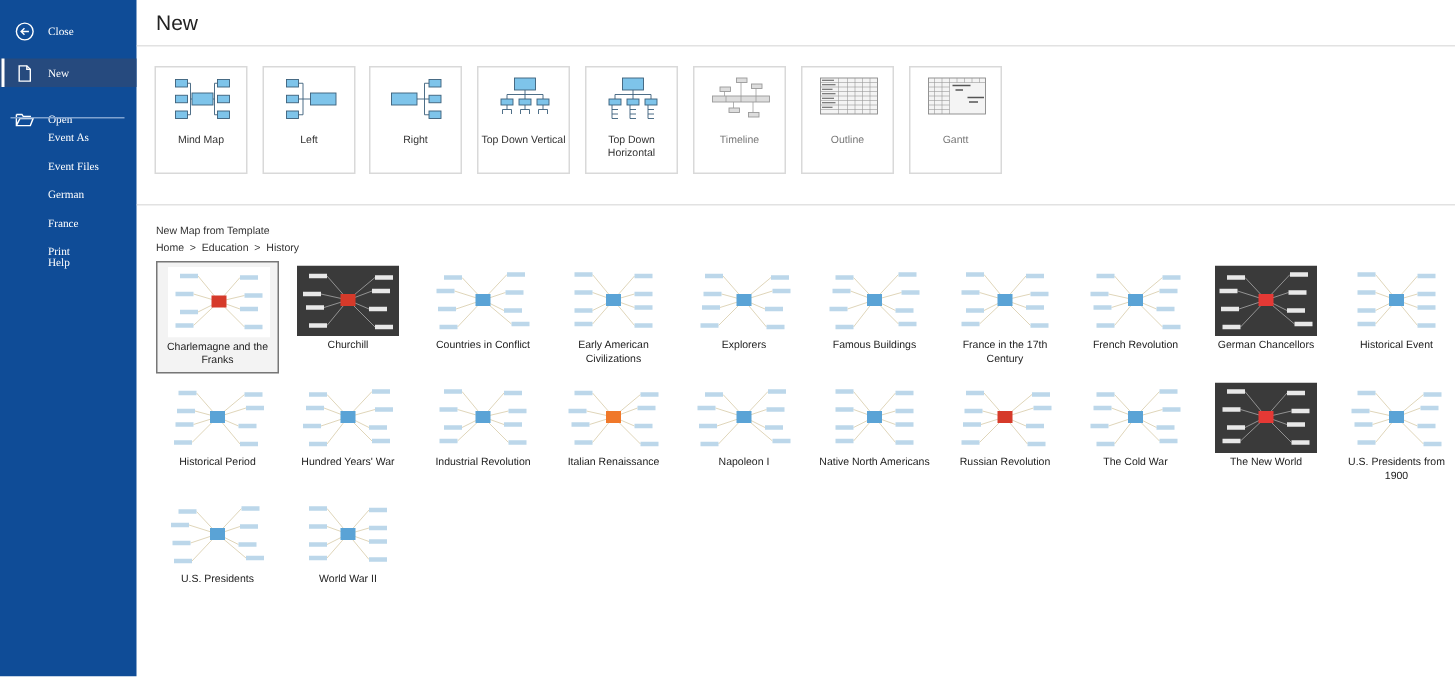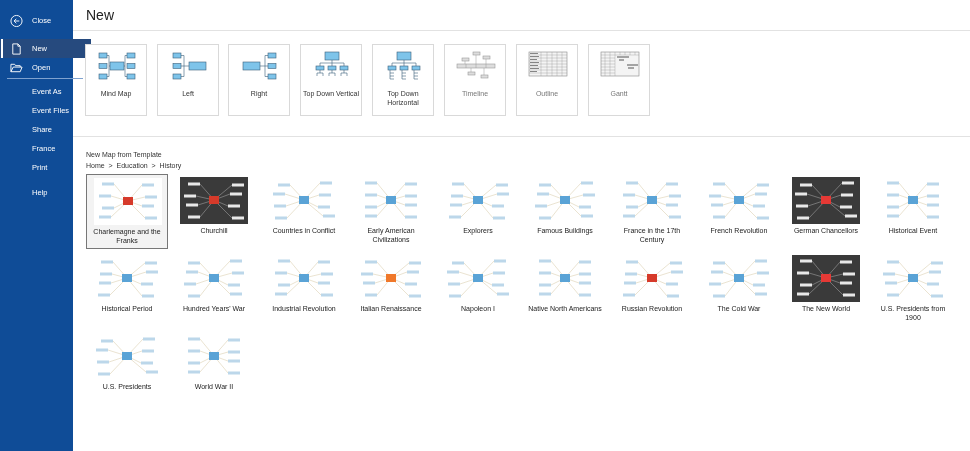--- a/index.html
+++ b/index.html
@@ -1,18 +1,18 @@
 <!DOCTYPE html>
 <html><head>
 <meta charset="utf-8">
 <style>
   * { box-sizing: border-box; margin: 0; padding: 0; }
   html, body { width: 970px; height: 451px; overflow: hidden; background: #fff; font-family: "Liberation Sans", sans-serif; }
   .app { display: flex; width: 970px; height: 451px; }
-  .sidebar { width: 73px; height: 451px; background: #0f4c97; color: #fff; flex-shrink: 0; position: relative; }
+  .sidebar { width: 91px; height: 451px; background: #0f4c97; color: #fff; flex-shrink: 0; position: relative; font-family: Liberation Serif, serif; }
   .side-item { position: absolute; left: 0; width: 91px; height: 19px; display: flex; align-items: center; font-size: 7.5px; color: #fff; cursor: pointer; }
   .side-item .lbl { position: absolute; left: 32px; }
   .side-item .ico { position: absolute; left: 10px; top: 50%; transform: translateY(-50%); width: 13px; height: 13px; }
   .side-item.active { background: #264a7e; }
   .side-item.active::before { content: ""; position: absolute; left: 1px; top: 0; bottom: 0; width: 2px; background: #fff; }
   .side-divider { position: absolute; left: 7px; top: 78px; width: 76px; height: 1px; background: #7fa2cf; }
   .main { flex: 1; position: relative; height: 451px; overflow: hidden; }
   .title { position: absolute; left: 13px; top: 7px; font-size: 14px; color: #222; }
   .hr { position: absolute; left: 0; right: 0; height: 1px; background: #e2e2e2; }
   .blank-card { position: absolute; top: 44px; width: 62px; height: 72px; border: 1px solid #d9d9d9; background: #fff; cursor: pointer; }
@@ -37,43 +37,43 @@
         </svg>
       <span class="lbl">Close</span>
     </div>
     <div class="side-item active" style="top:39px">
       <svg class="ico" viewBox="0 0 14 14">
           <path d="M3 1.5h5.5l2.5 2.5v8.5H3z" fill="none" stroke="#fff" stroke-width="1"></path>
           <path d="M8.5 1.5V4H11" fill="none" stroke="#fff" stroke-width="1"></path>
         </svg>
       <span class="lbl">New</span>
     </div>
-    <div class="side-item" style="top:58px">
+    <div class="side-item" style="top:70px">
       <svg class="ico" viewBox="0 0 14 14">
           <path d="M1 3h4l1 1.5h5V6M1 3v8h10l2-5H3.5L1 11" fill="none" stroke="#fff" stroke-width="1"></path>
         </svg>
       <span class="lbl">Open</span>
     </div>
     <div class="side-divider"></div>
     <div class="side-item" style="top:82px">
         <span class="lbl">Event As</span>
       </div>
     <div class="side-item" style="top:101px">
         <span class="lbl">Event Files</span>
       </div>
     <div class="side-item" style="top:120px">
-        <span class="lbl">Share</span>
+        <span class="lbl">German</span>
       </div>
     <div class="side-item" style="top:139px">
         <span class="lbl">France</span>
       </div>
     <div class="side-item" style="top:158px">
         <span class="lbl">Print</span>
       </div>
-    <div class="side-item" style="top:183px">
+    <div class="side-item" style="top:165px">
         <span class="lbl">Help</span>
       </div>
   </div>
 
   <div class="main">
     <div class="title">New</div>
     <div class="hr" style="top:30px"></div>
 
     <div class="blank-card" style="left:12px">
       <svg viewBox="0 0 40 30">

